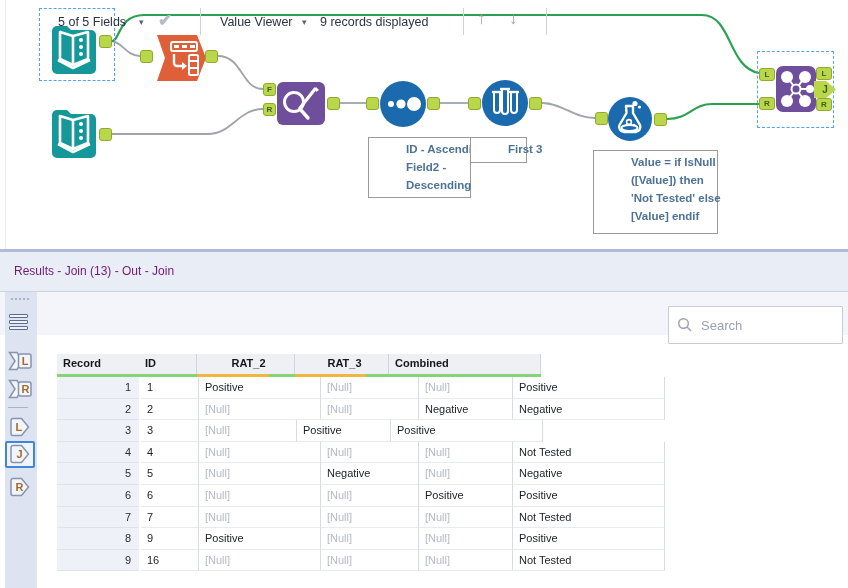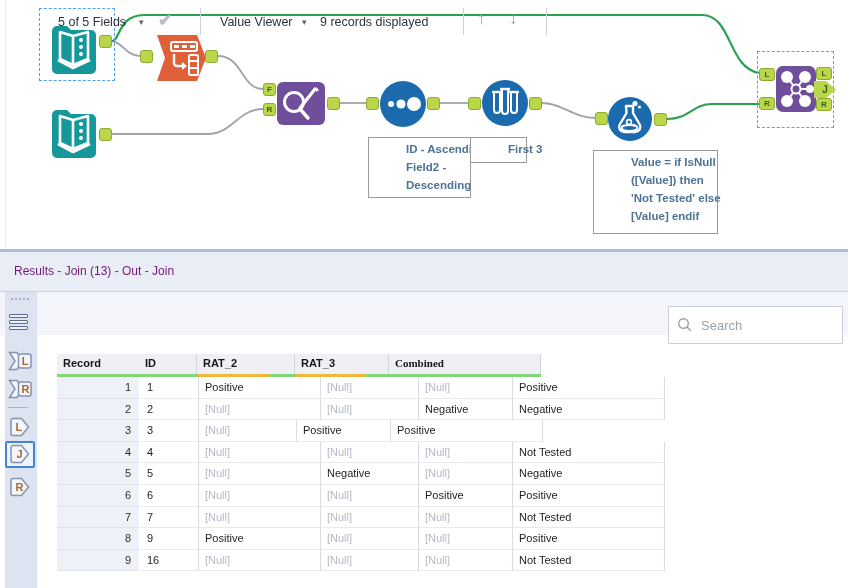--- a/index.html
+++ b/index.html
@@ -310,30 +310,30 @@
   <div id="grid">
       <div class="hdr-row">
         <div style="width: 82px;">
           <div class="hdr-cell rownum" style="width: 82px;">Record</div>
           <div class="hdr-bar" style="width: 82px; background: linear-gradient(to right, rgb(132, 213, 122) 0%, rgb(132, 213, 122) 100%);"></div>
         </div>
         <div style="width: 58px;">
           <div class="hdr-cell" style="width: 58px;">ID</div>
           <div class="hdr-bar" style="background: linear-gradient(to right, rgb(132, 213, 122) 0%, rgb(132, 213, 122) 100%);"></div>
         </div>
-        <div style="width: 98px;">
+        <div style="width: 98px; text-align: center;">
           <div class="hdr-cell" style="width: 98px;">RAT_2</div>
           <div class="hdr-bar" style="background: linear-gradient(to right, rgb(240, 183, 62) 0%, rgb(240, 183, 62) 73%, rgb(132, 213, 122) 73%, rgb(132, 213, 122) 100%);"></div>
         </div>
-        <div style="width: 94px;">
+        <div style="width: 94px; text-align: center;">
           <div class="hdr-cell" style="width: 94px;">RAT_3</div>
           <div class="hdr-bar" style="background: linear-gradient(to right, rgb(240, 183, 62) 0%, rgb(240, 183, 62) 75%, rgb(132, 213, 122) 75%, rgb(132, 213, 122) 100%);"></div>
         </div>
         <div style="width: 152px;">
-          <div class="hdr-cell" style="width: 152px; font-family: Liberation Serif, serif;">Combined</div>
+          <div class="hdr-cell" style="width: 152px;">Combined</div>
           <div class="hdr-bar" style="background: linear-gradient(to right, rgb(132, 213, 122) 0%, rgb(132, 213, 122) 100%);"></div>
         </div>
       </div>
       <div class="data-row">
         <div class="cell rownum" style="width: 82px;">1</div>
         <div class="cell" style="width: 58px;">1</div>
         <div class="cell" style="width: 122px;">Positive</div>
         <div class="cell null" style="width: 98px;">[Null]</div>
         <div class="cell null" style="width: 94px;">[Null]</div>
         <div class="cell" style="width: 152px;">Positive</div>

